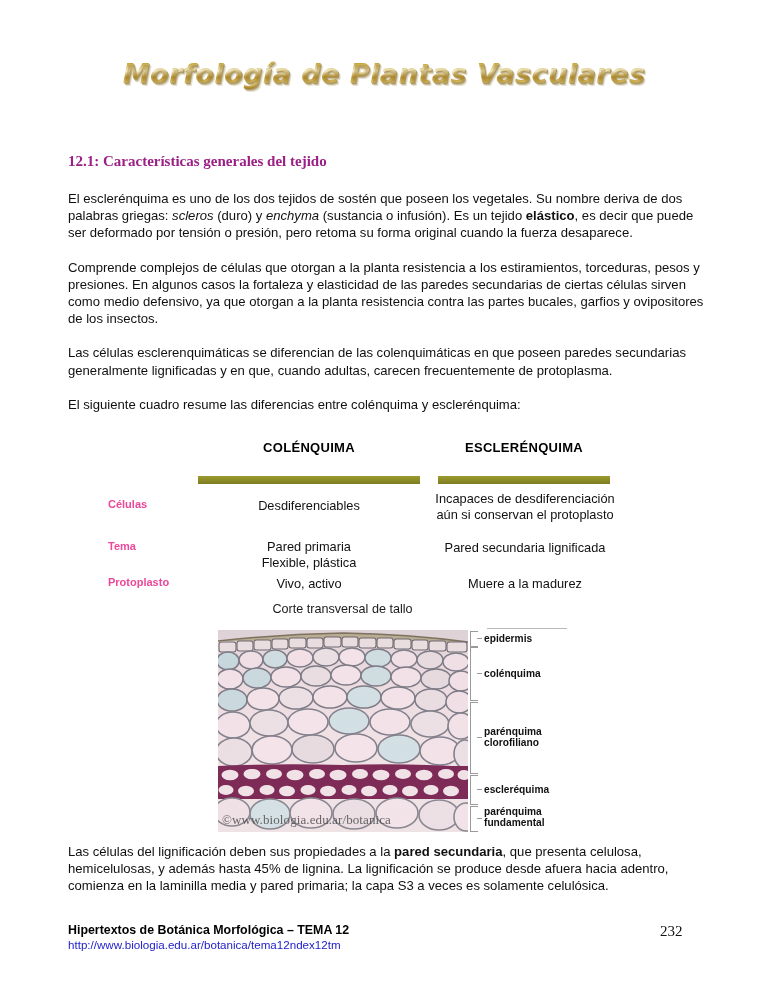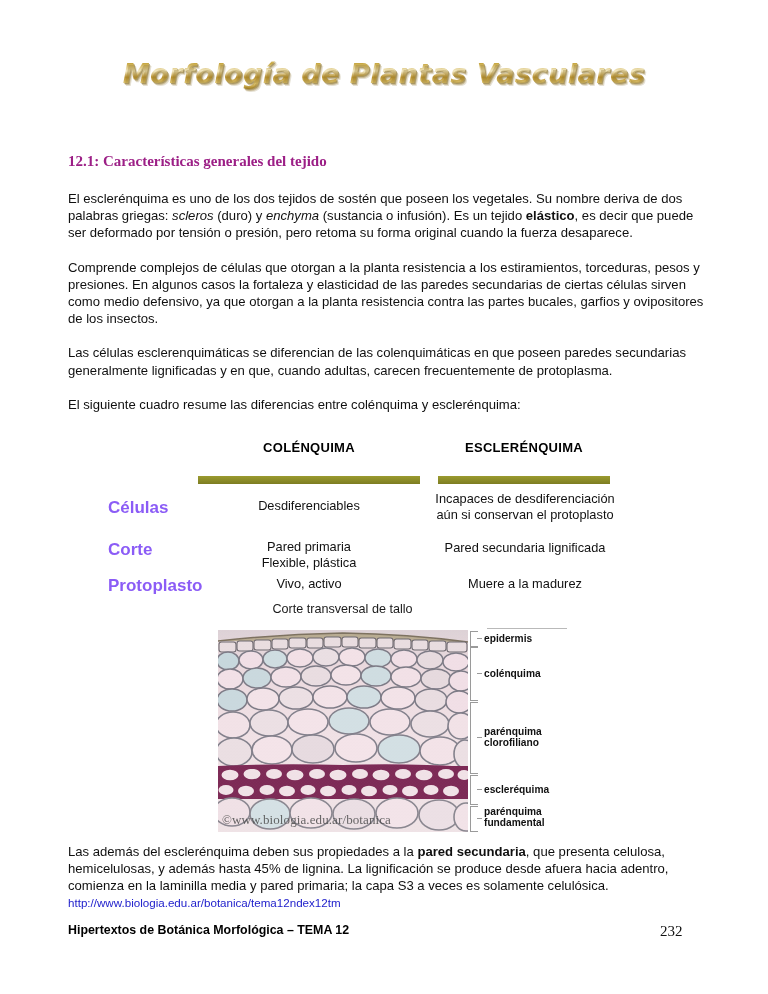--- a/index.html
+++ b/index.html
@@ -119,23 +119,23 @@
     height: 8px;
     background: linear-gradient(180deg,#9a9a2f 0%, #8b8b28 55%, #7c7c22 100%);
   }
   .cmp-bar.col1 { left: 198px; width: 222px; }
   .cmp-bar.col2 { left: 438px; width: 172px; }
 
   .cmp-row-label {
     position: absolute;
     left: 108px;
     width: 90px;
-    font-size: 17px;
-    font-weight: bold;
-    color: #8b5cf6;
+    font-size: 11px;
+    font-weight: bold;
+    color: #ec4899;
     text-align: left;
   }
   .cmp-cell {
     position: absolute;
     font-size: 12.8px;
     line-height: 16px;
     color: #111;
     text-align: center;
   }
   .cmp-cell.col1 { left: 198px; width: 222px; }
@@ -225,21 +225,21 @@
     position: absolute;
     left: 68px;
     top: 923px;
     font-size: 12.4px;
     font-weight: bold;
     color: #000;
   }
   .footer-url {
     position: absolute;
     left: 68px;
-    top: 896px;
+    top: 938px;
     font-size: 11.6px;
     color: #2222cc;
   }
   .footer-page {
     position: absolute;
     left: 660px;
     top: 923px;
     width: 50px;
     text-align: left;
     font-family: "Liberation Serif", serif;
@@ -274,21 +274,21 @@
     <div class="cmp-head col2">ESCLERÉNQUIMA</div>
 
     <div class="cmp-bar col1"></div>
     <div class="cmp-bar col2"></div>
 
     <div class="cmp-row-label r1">Células</div>
     <div class="cmp-cell col1 r1">Desdiferenciables</div>
     <div class="cmp-cell col2 r1b" style="white-space:pre-line">Incapaces de desdiferenciación
 aún si conservan el protoplasto</div>
 
-    <div class="cmp-row-label r2">Corte</div>
+    <div class="cmp-row-label r2">Tema</div>
     <div class="cmp-cell col1 r2b" style="white-space:pre-line">Pared primaria
 Flexible, plástica</div>
     <div class="cmp-cell col2 r2">Pared secundaria lignificada</div>
 
     <div class="cmp-row-label r3">Protoplasto</div>
     <div class="cmp-cell col1 r3b">Vivo, activo</div>
     <div class="cmp-cell col2 r3b">Muere a la madurez</div>
   </div>
 
   <div class="figure">
@@ -452,20 +452,20 @@
   <div class="brk" style="top:775px; height:28px;"></div>
   <div class="brk-tick" style="top:789px;"></div>
   <div class="brk-label" style="top:784px;">escleréquima</div>
 
   <div class="brk" style="top:806px; height:24px;"></div>
   <div class="brk-tick" style="top:818px;"></div>
   <div class="brk-label" style="top:806px; white-space:pre-line;">parénquima
 fundamental</div>
 
   <div style="position:absolute; left:68px; top:843px; width:640px;">
-    <p class="para"><span>Las además del esclerénquima deben sus propiedades a la </span><b>pared secundaria</b><span>, que presenta celulosa, hemicelulosas, y además hasta 45% de lignina. La lignificación se produce desde afuera hacia adentro, comienza en la laminilla media y pared primaria; la capa S3 a veces es solamente celulósica.</span></p>
+    <p class="para"><span>Las células del lignificación deben sus propiedades a la </span><b>pared secundaria</b><span>, que presenta celulosa, hemicelulosas, y además hasta 45% de lignina. La lignificación se produce desde afuera hacia adentro, comienza en la laminilla media y pared primaria; la capa S3 a veces es solamente celulósica.</span></p>
   </div>
 
   <div class="footer-title">Hipertextos de Botánica Morfológica – TEMA 12</div>
   <div class="footer-url">http://www.biologia.edu.ar/botanica/tema12ndex12tm</div>
   <div class="footer-page">232</div>
 
 </div>
 
 </body></html>

